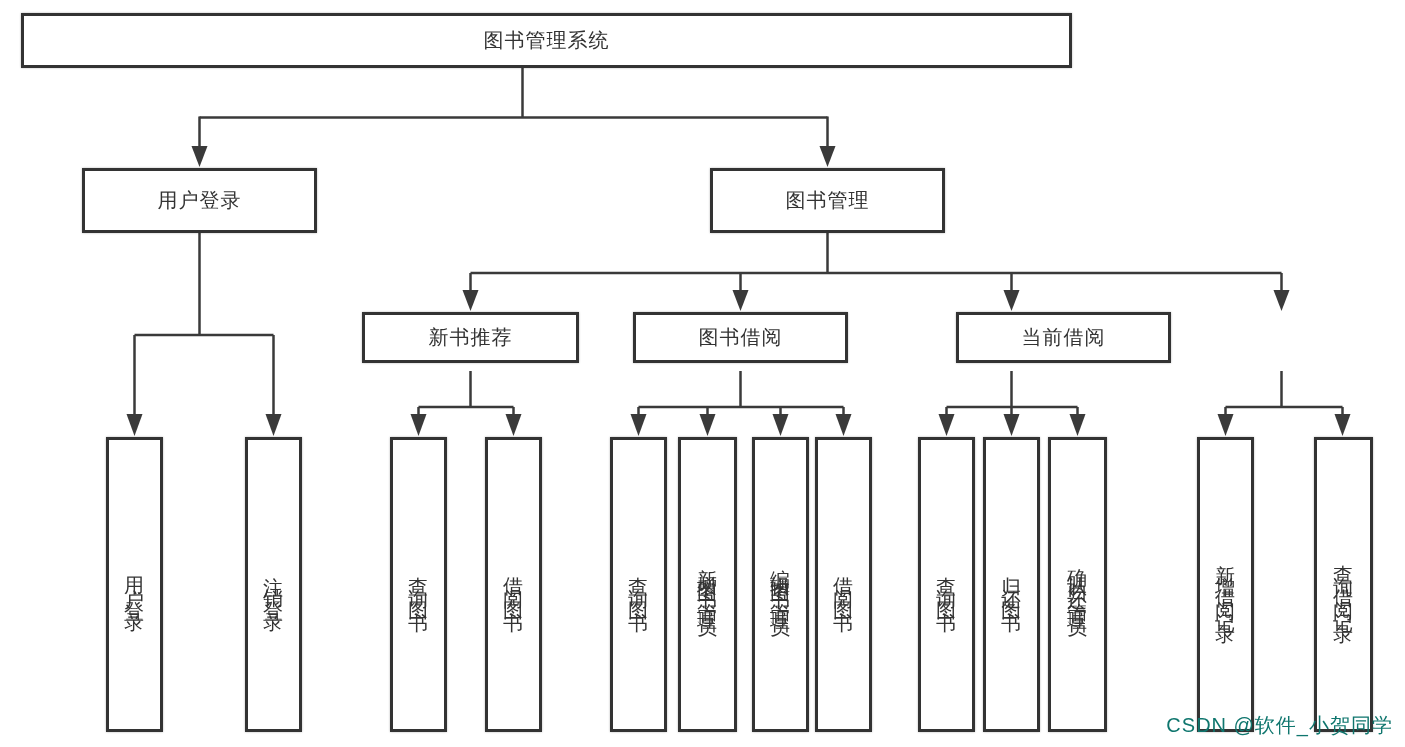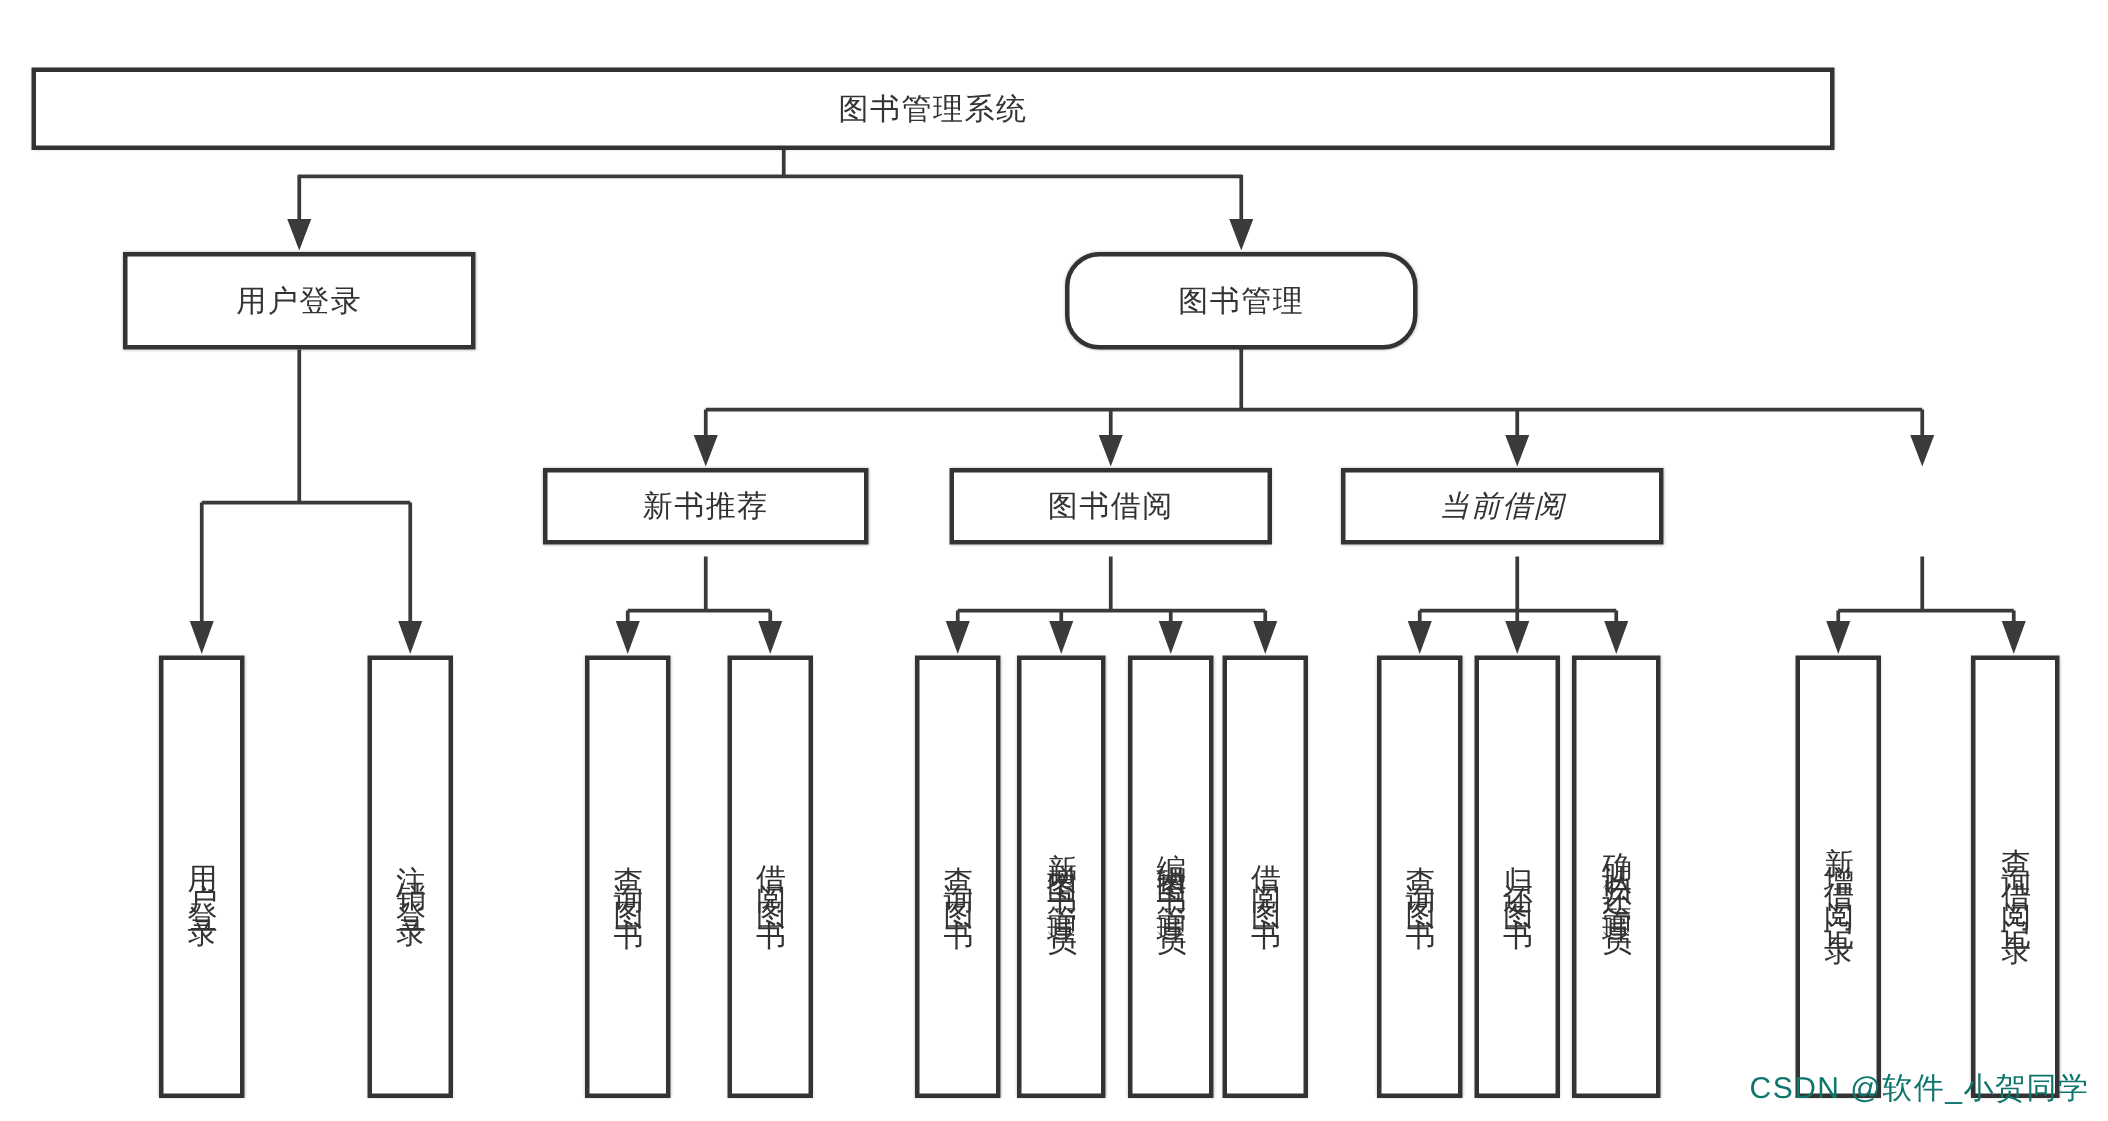--- a/index.html
+++ b/index.html
@@ -16,21 +16,21 @@
     box-sizing:border-box;
     background:#ffffff;
     border:3px solid #333333;
     box-shadow:0 0 2px rgba(0,0,0,0.28);
     display:flex;align-items:center;justify-content:center;
     color:#333333;
     font-size:20px;
     letter-spacing:1px;
     z-index:2;
   }
-  .root{left:21px;top:13px;width:1202px;height:55px;margin-top:32px;}
+  .root{left:21px;top:13px;width:1051px;height:55px;}
   .lvl1{top:168px;height:65px;width:235px;}
   .lvl2{top:312px;height:51px;}
   .leaf{top:437px;height:295px;width:57px;}
   .leaf .vtxt{
     writing-mode:vertical-rl;
     text-orientation:mixed;
     line-height:1;
     letter-spacing:12px;
     font-size:20px;
     color:#333333;
@@ -120,31 +120,31 @@
     </g>
   </svg>
 
   <div class="node root">
     <span>图书管理系统</span>
   </div>
 
   <div class="node lvl1" style="left:82px;">
     <span>用户登录</span>
   </div>
-  <div class="node lvl1" style="left:710px;border-radius:23px;">
+  <div class="node lvl1" style="left:710px;">
     <span>图书管理</span>
   </div>
 
   <div class="node lvl2" style="left:362px;width:217px;">
     <span>新书推荐</span>
   </div>
   <div class="node lvl2" style="left:633px;width:215px;align-items:center;">
     <span>图书借阅</span>
   </div>
-  <div class="node lvl2" style="left:894px;width:215px;font-style:italic;">
+  <div class="node lvl2" style="left:956px;width:215px;">
     <span>当前借阅</span>
   </div>
 
   <div class="node leaf" style="left:106px;">
     <span class="vtxt">用户登录</span>
   </div>
   <div class="node leaf" style="left:245px;">
     <span class="vtxt">注销登录</span>
   </div>
   <div class="node leaf" style="left:390px;">

